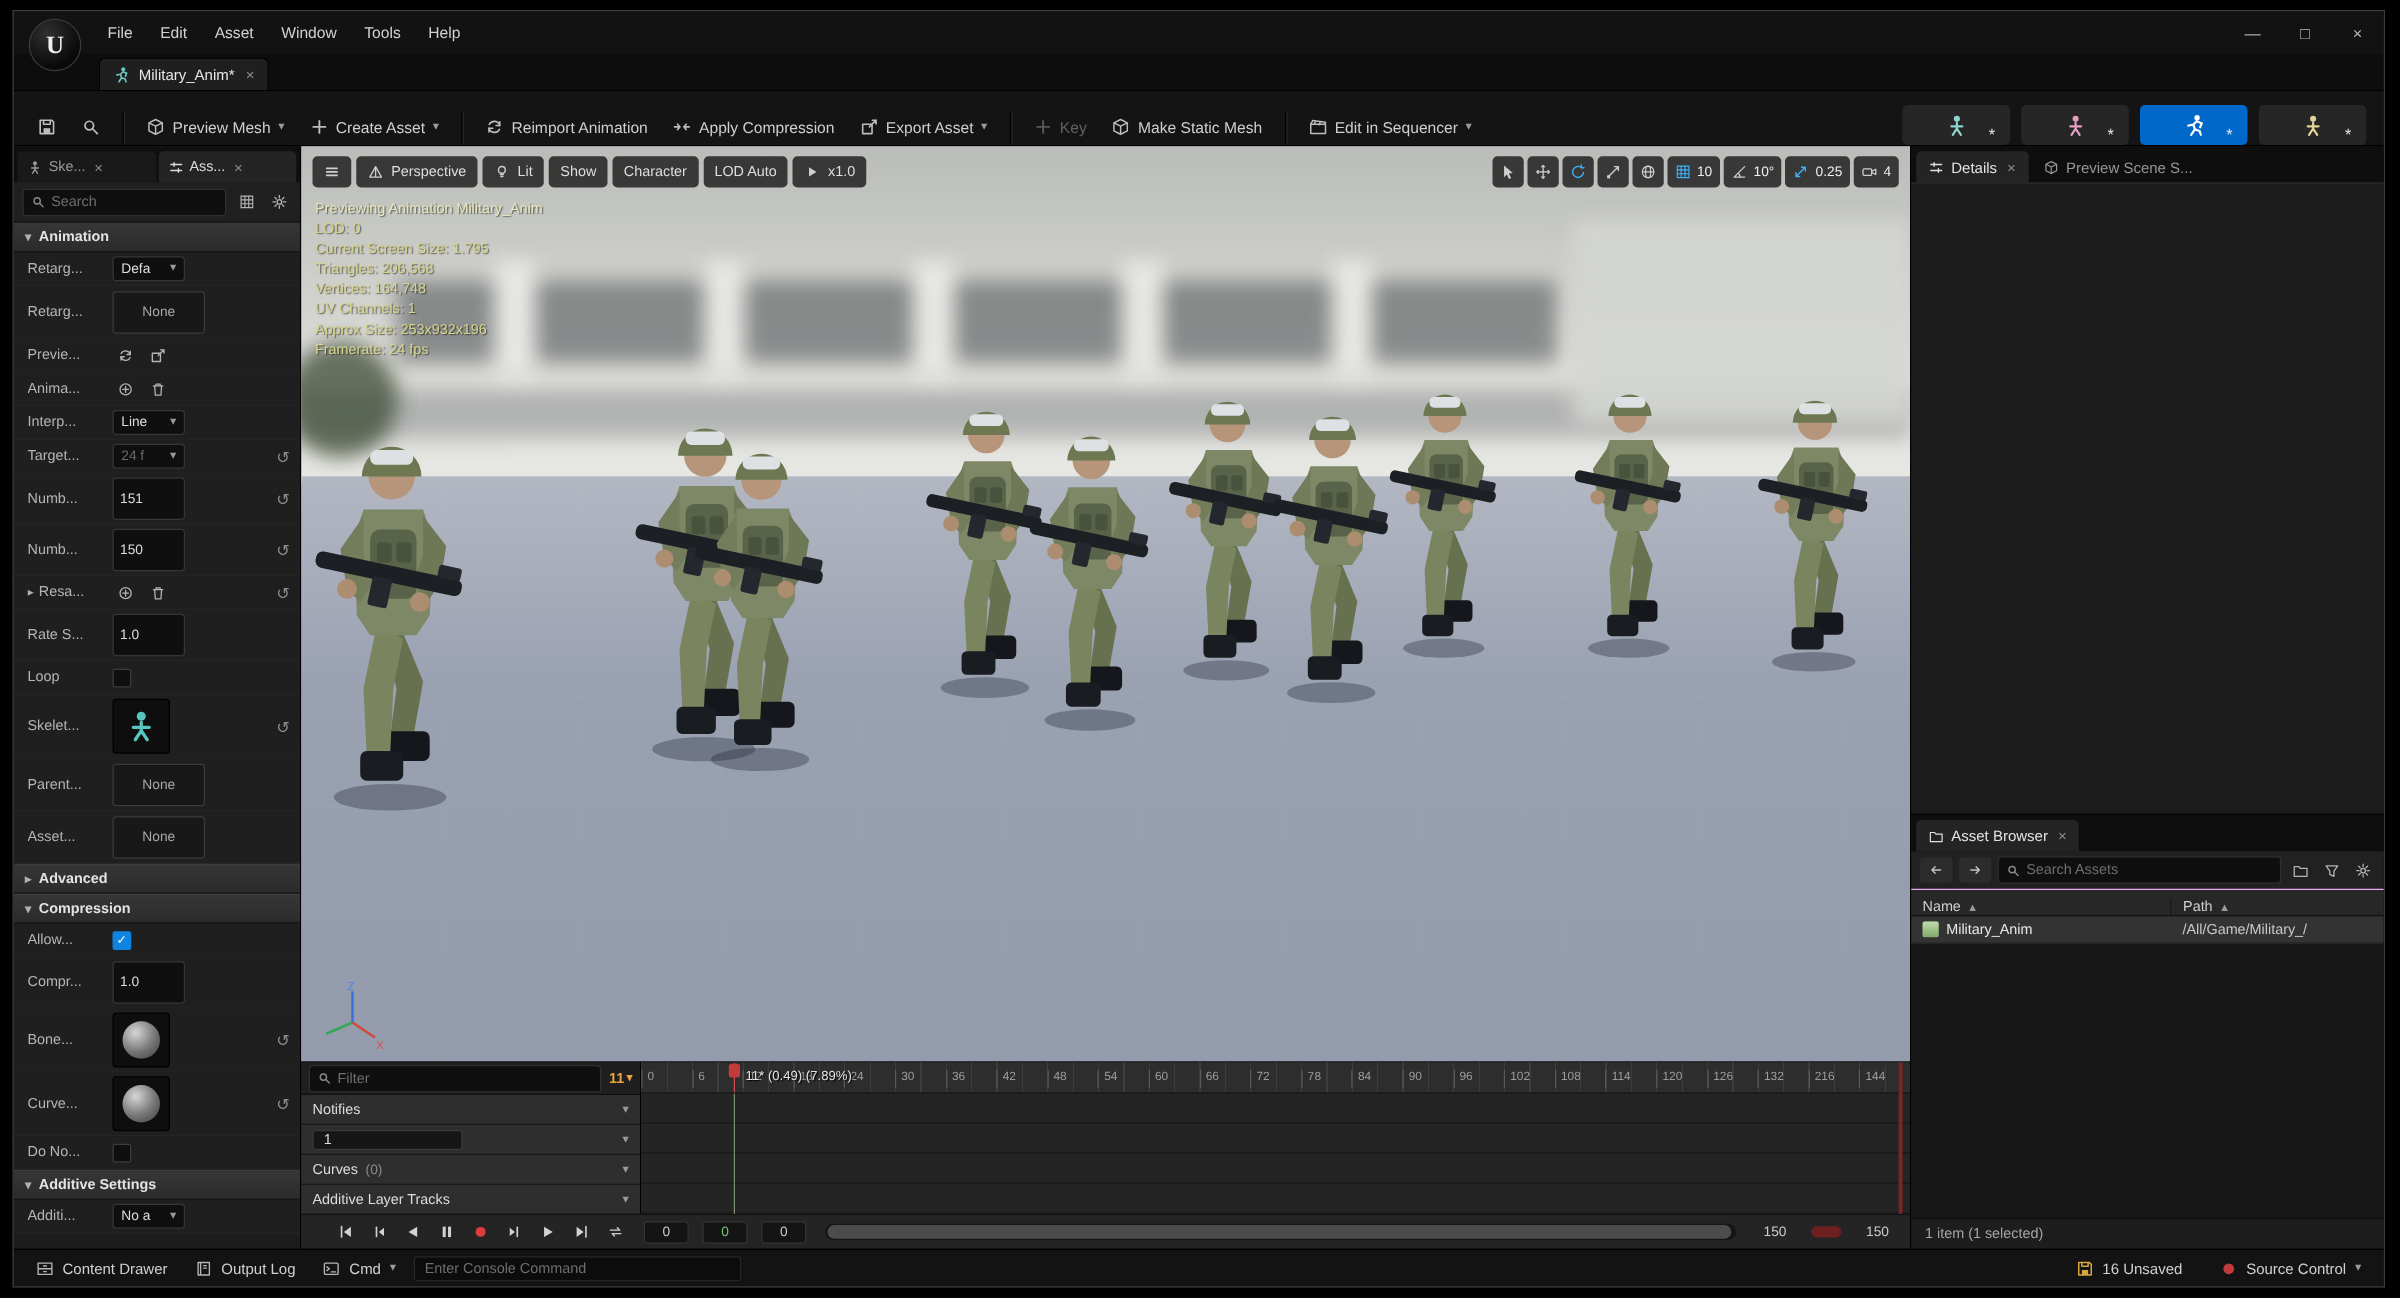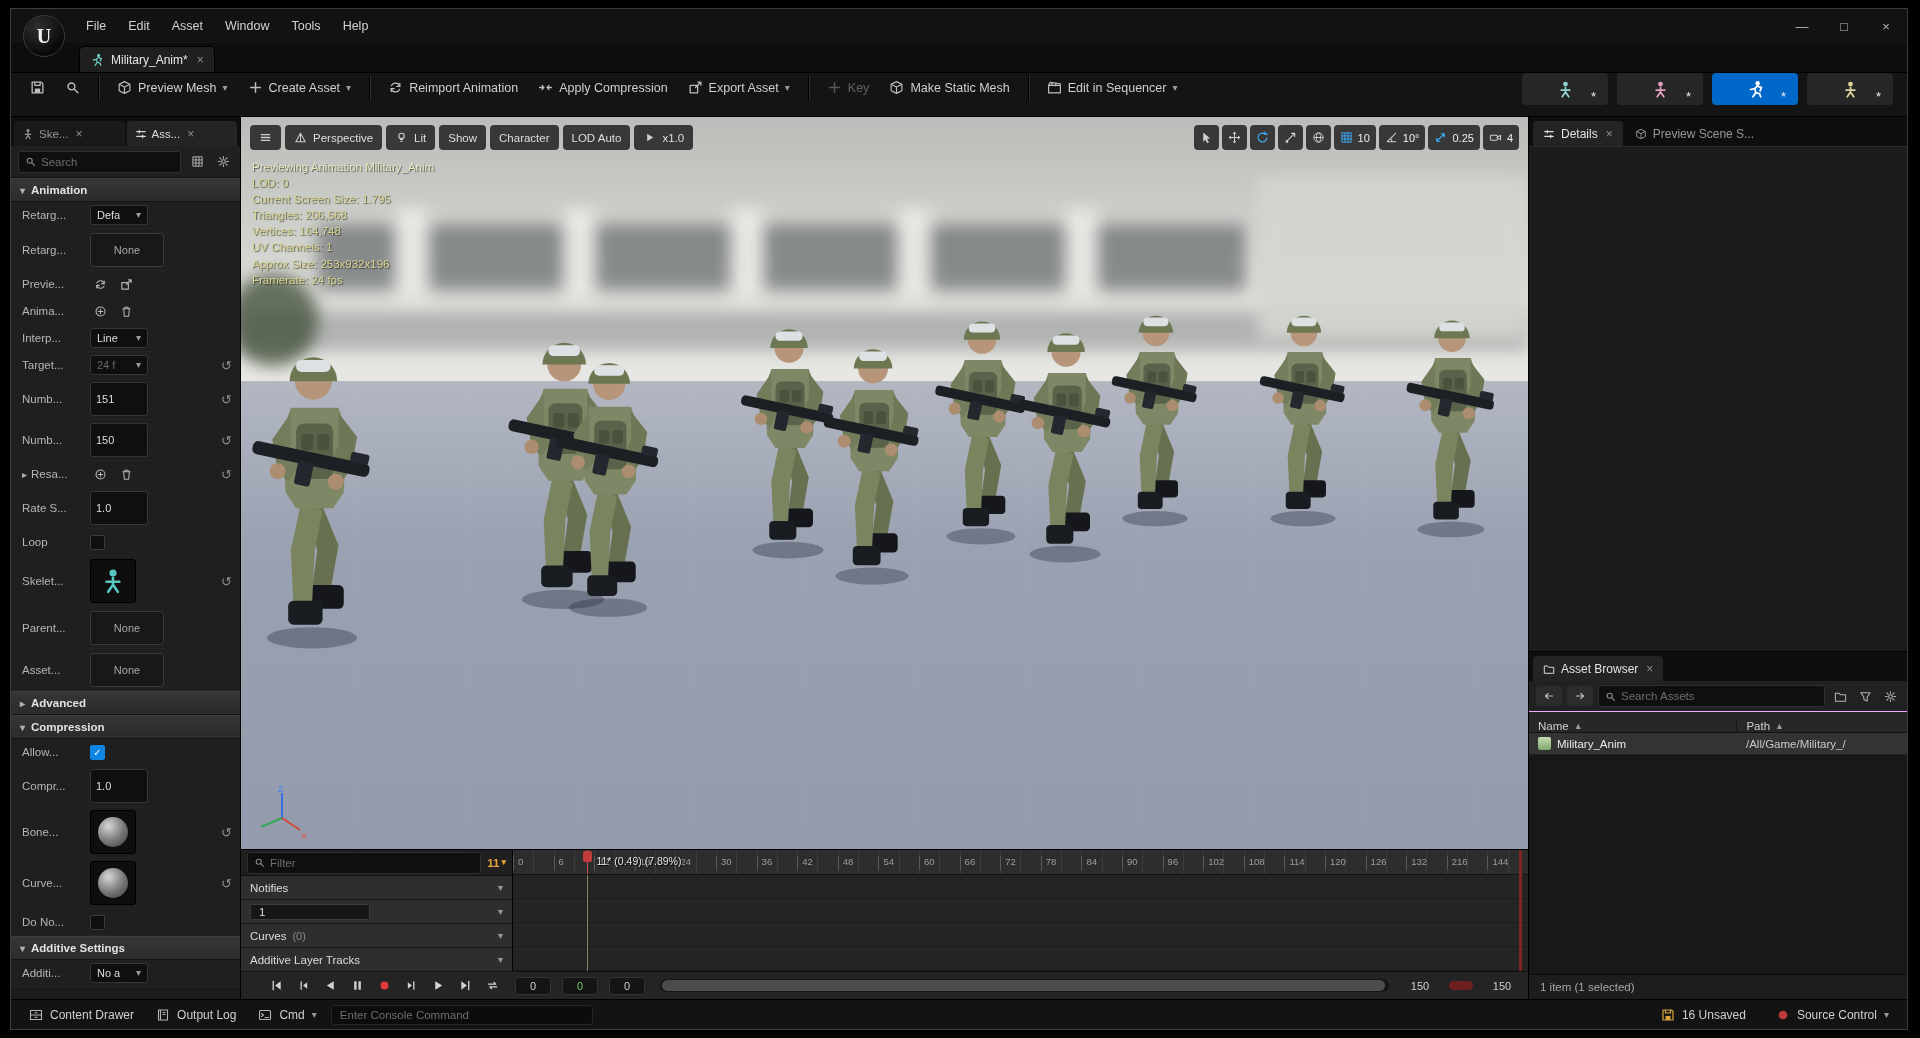--- a/index.html
+++ b/index.html
@@ -20,21 +20,21 @@
   .winbtn{width:42px;height:100%;display:flex;align-items:center;justify-content:center;color:#b8b8b8;font-size:13px}
 
   
   .tabbar{height:30px;background:#0d0d0d;display:flex;align-items:flex-end;padding-left:68px;border-bottom:1px solid #000;flex-shrink:0}
   .asset-tab{height:26px;display:flex;align-items:center;gap:7px;background:#1f1f1f;padding:0 10px;
     border-radius:5px 5px 0 0;border:1px solid #000;border-bottom:none;color:#e6e6e6;font-size:12px}
   .asset-tab .ic{color:#6ec9c4}
   .tab-close{color:#8f8f8f;font-size:12px;margin-left:2px}
 
   
-  .toolbar{height:44px;background:#141414;display:flex;align-items:flex-start;padding:0 10px;gap:2px;border-bottom:1px solid #000;flex-shrink:0}
+  .toolbar{height:44px;background:#141414;display:flex;align-items:flex-end;padding:0 10px;gap:2px;border-bottom:1px solid #000;flex-shrink:0}
   .tb-btn{display:flex;align-items:center;gap:6px;padding:7px 9px;border-radius:4px;color:#cfcfcf;font-size:12.5px;white-space:nowrap}
   .tb-btn .ic{width:15px;height:15px;color:#bdbdbd}
   .tb-btn.dim{opacity:.4}
   .tb-sep{width:1px;height:26px;background:#000;margin:0 7px;box-shadow:1px 0 0 #2c2c2c}
   .chev{color:#9a9a9a;font-size:10px;line-height:1}
   .modes{margin-left:auto;display:flex;gap:9px;padding-right:4px}
   .mode-btn{width:86px;height:32px;background:#262626;border-radius:4px;display:flex;align-items:center;justify-content:center;position:relative}
   .mode-btn.active{background:#0068c9}
   .mode-btn .ic{width:19px;height:19px}
   .mode-star{position:absolute;right:12px;bottom:1px;color:#e8e8e8;font-size:13px}
@@ -1037,21 +1037,21 @@
                 <span class="rl-num" style="left: 12%;">18</span>
                 <span class="rl-num" style="left: 16%;">24</span>
                 <span class="rl-num" style="left: 20%;">30</span>
                 <span class="rl-num" style="left: 24%;">36</span>
                 <span class="rl-num" style="left: 28%;">42</span>
                 <span class="rl-num" style="left: 32%;">48</span>
                 <span class="rl-num" style="left: 36%;">54</span>
                 <span class="rl-num" style="left: 40%;">60</span>
                 <span class="rl-num" style="left: 44%;">66</span>
                 <span class="rl-num" style="left: 48%;">72</span>
-                <span class="rl-num" style="left: 52%;">78</span>
+                <span class="rl-num" style="left: 52%; font-family: Liberation Mono, monospace;">78</span>
                 <span class="rl-num" style="left: 56%;">84</span>
                 <span class="rl-num" style="left: 60%;">90</span>
                 <span class="rl-num" style="left: 64%;">96</span>
                 <span class="rl-num" style="left: 68%;">102</span>
                 <span class="rl-num" style="left: 72%;">108</span>
                 <span class="rl-num" style="left: 76%;">114</span>
                 <span class="rl-num" style="left: 80%;">120</span>
                 <span class="rl-num" style="left: 84%;">126</span>
                 <span class="rl-num" style="left: 88%;">132</span>
                 <span class="rl-num" style="left: 92%;">216</span>

